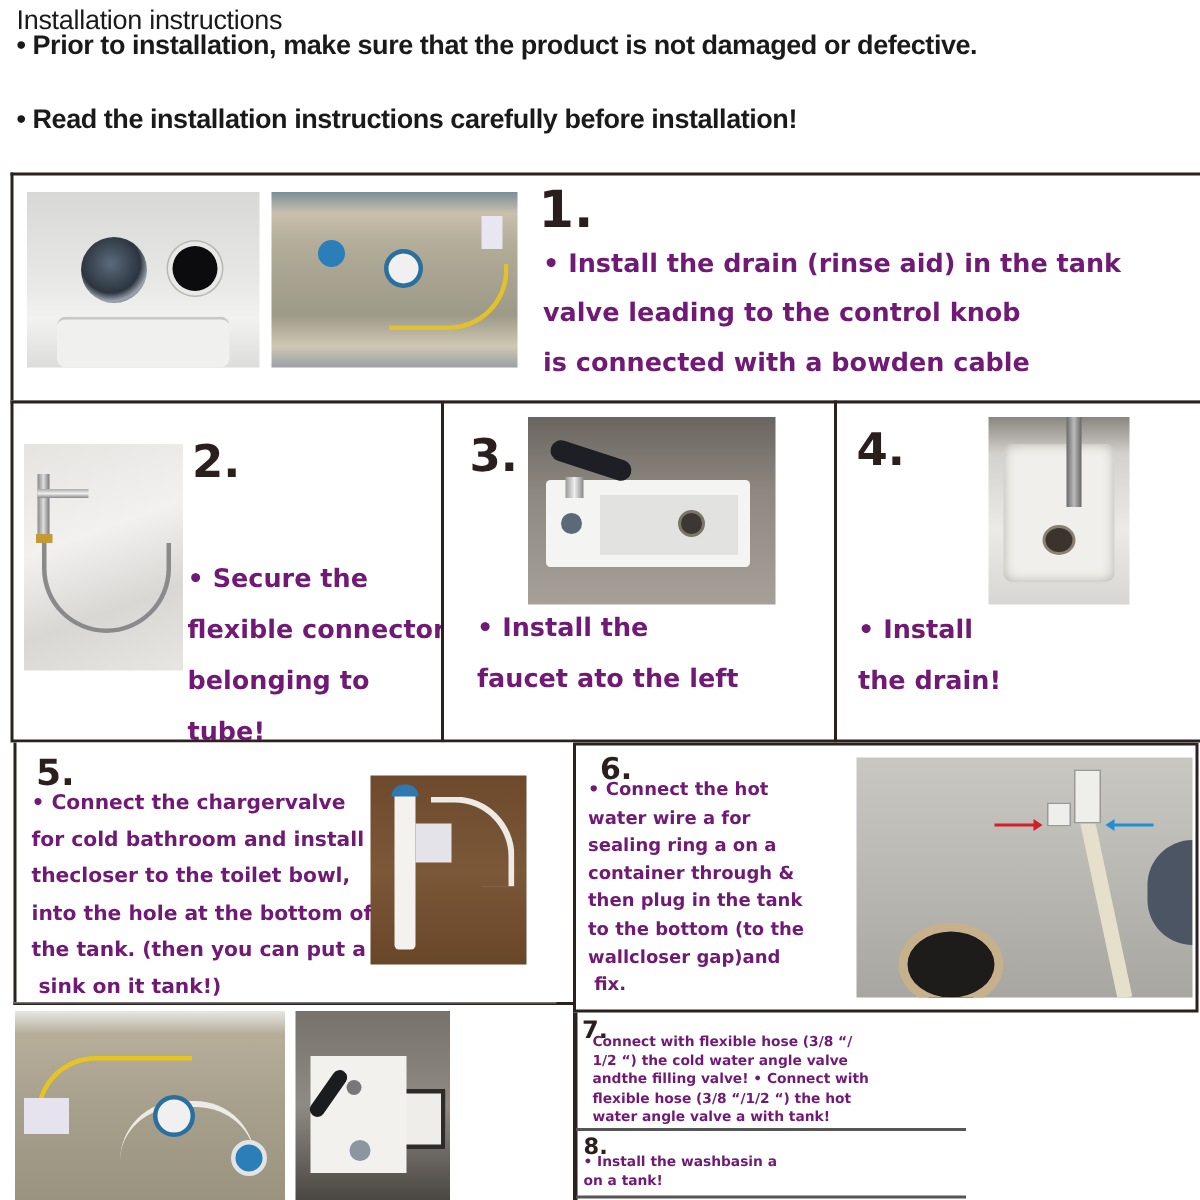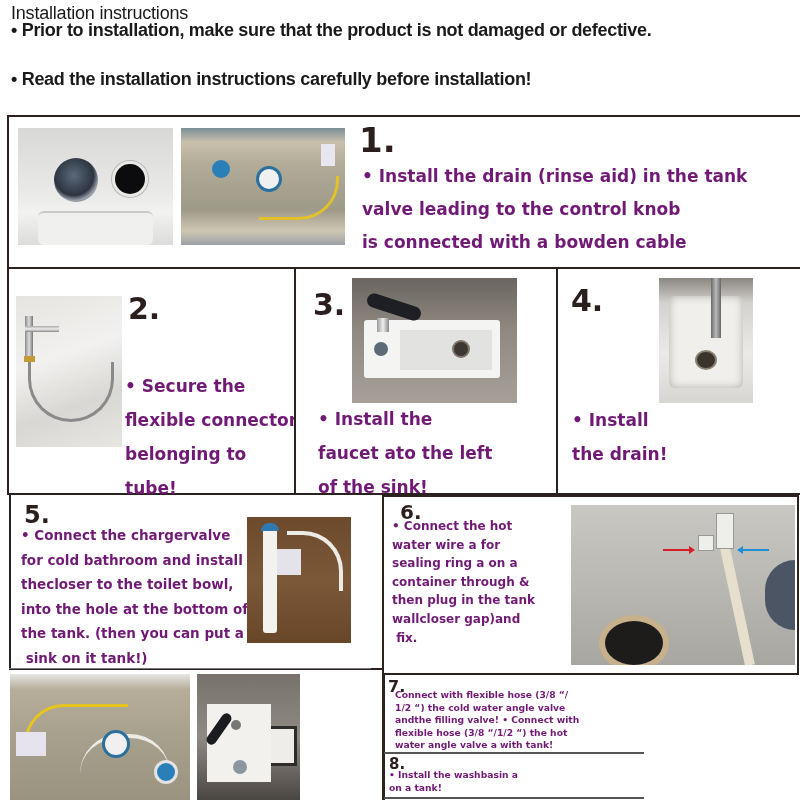--- a/index.html
+++ b/index.html
@@ -151,21 +151,20 @@
   <div class="basin"></div>
   <div class="inner"></div>
   <div class="drain"></div>
   <div class="tap"></div>
   <div class="handle"></div>
   <div class="cap"></div>
 </div>
 <div class="abs step-text" style="left:318px; top:402px; font-size:17px; line-height:34px;">
   <div>• Install the</div>
   <div>faucet ato the left</div>
-  <div>of the sink!</div>
 </div>
 
 <div class="box box4"></div>
 <div class="abs step-num" style="left:571px; top:285px; font-size:30px; line-height:32px;">4.</div>
 <div class="photo ph-sink4">
   <div class="bowl"></div>
   <div class="tap"></div>
   <div class="drain"></div>
 </div>
 <div class="abs step-text" style="left:572px; top:403px; font-size:17px; line-height:34px;">
@@ -192,20 +191,21 @@
 </div>
 
 <div class="box box6"></div>
 <div class="abs step-num" style="left:400px; top:502px; font-size:20px; line-height:20px;">6.</div>
 <div class="abs step-text" style="left:392px; top:517px; font-size:12px; line-height:18.6px;">
   <div>• Connect the hot</div>
   <div>water wire a for</div>
   <div>sealing ring a on a</div>
   <div>container through &amp;</div>
   <div>then plug in the tank</div>
+  <div>to the bottom (to the</div>
   <div>wallcloser gap)and</div>
   <div style="white-space:pre;"> fix.</div>
 </div>
 <div class="photo ph-under">
   <div class="pipe"></div>
   <div class="hose"></div>
   <div class="fit1"></div>
   <div class="fit2"></div>
   <div class="arrow-red"></div>
   <div class="arrow-blue"></div>

